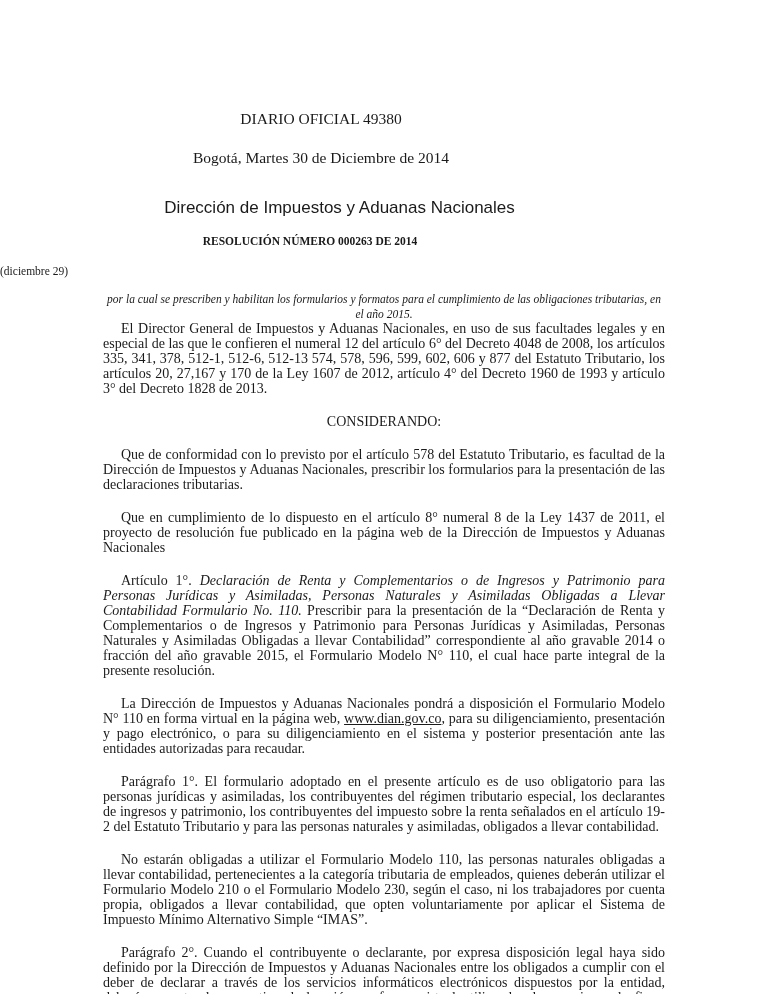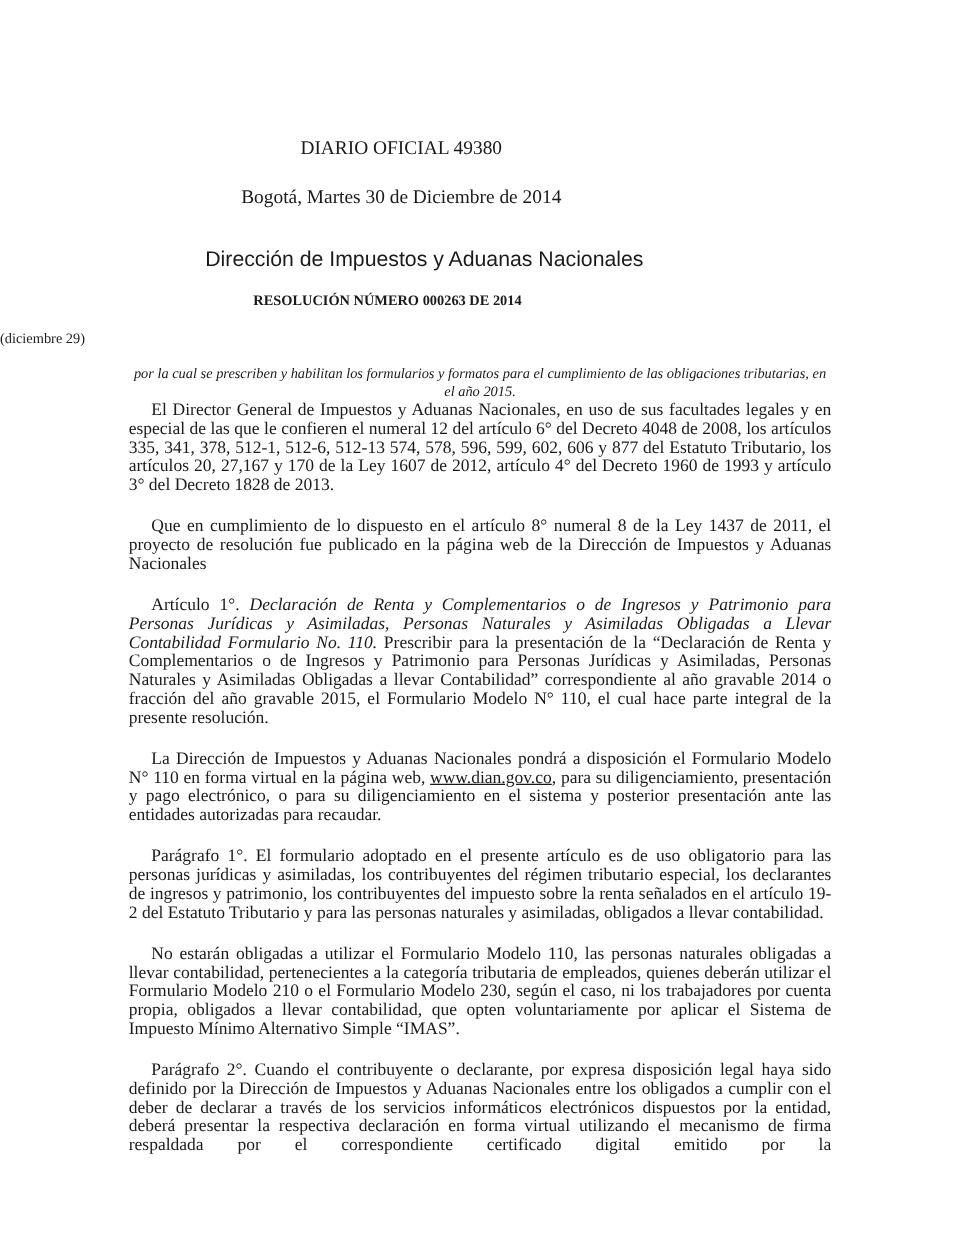--- a/index.html
+++ b/index.html
@@ -90,20 +90,22 @@
 
 <div class="agency">Dirección de Impuestos y Aduanas Nacionales</div>
 
 <div class="resnum">RESOLUCIÓN NÚMERO 000263 DE 2014</div>
 <div class="resdate">(diciembre 29)</div>
 <div class="resdesc">por la cual se prescriben y habilitan los formularios y formatos para el cumplimiento de las obligaciones tributarias, en el año 2015.</div>
 
 <div class="body" style="top:321px;">
   <p>El Director General de Impuestos y Aduanas Nacionales, en uso de sus facultades legales y en especial de las que le confieren el numeral 12 del artículo 6° del Decreto 4048 de 2008, los artículos 335, 341, 378, 512-1, 512-6, 512-13 574, 578, 596, 599, 602, 606 y 877 del Estatuto Tributario, los artículos 20, 27,167 y 170 de la Ley 1607 de 2012, artículo 4° del Decreto 1960 de 1993 y artículo 3° del Decreto 1828 de 2013.</p>
 
+  <p class="heading">CONSIDERANDO:</p>
+  <p>Que de conformidad con lo previsto por el artículo 578 del Estatuto Tributario, es facultad de la Dirección de Impuestos y Aduanas Nacionales, prescribir los formularios para la presentación de las declaraciones tributarias.</p>
   <p>Que en cumplimiento de lo dispuesto en el artículo 8° numeral 8 de la Ley 1437 de 2011, el proyecto de resolución fue publicado en la página web de la Dirección de Impuestos y Aduanas Nacionales</p>
 
 
   <p><span>Artículo 1°.</span> <em>Declaración de Renta y Complementarios o de Ingresos y Patrimonio para Personas Jurídicas y Asimiladas, Personas Naturales y Asimiladas Obligadas a Llevar Contabilidad Formulario No. 110.</em> <span>Prescribir para la presentación de la “Declaración de Renta y Complementarios o de Ingresos y Patrimonio para Personas Jurídicas y Asimiladas, Personas Naturales y Asimiladas Obligadas a llevar Contabilidad” correspondiente al año gravable 2014 o fracción del año gravable 2015, el Formulario Modelo N° 110, el cual hace parte integral de la presente resolución.</span></p>
 
   <p><span>La Dirección de Impuestos y Aduanas Nacionales pondrá a disposición el Formulario Modelo N° 110 en forma virtual en la página web, </span><a class="lbl-link">www.dian.gov.co</a><span>, para su diligenciamiento, presentación y pago electrónico, o para su diligenciamiento en el sistema y posterior presentación ante las entidades autorizadas para recaudar.</span></p>
 
   <p>Parágrafo 1°. El formulario adoptado en el presente artículo es de uso obligatorio para las personas jurídicas y asimiladas, los contribuyentes del régimen tributario especial, los declarantes de ingresos y patrimonio, los contribuyentes del impuesto sobre la renta señalados en el artículo 19-2 del Estatuto Tributario y para las personas naturales y asimiladas, obligados a llevar contabilidad.</p>
   <p>No estarán obligadas a utilizar el Formulario Modelo 110, las personas naturales obligadas a llevar contabilidad, pertenecientes a la categoría tributaria de empleados, quienes deberán utilizar el Formulario Modelo 210 o el Formulario Modelo 230, según el caso, ni los trabajadores por cuenta propia, obligados a llevar contabilidad, que opten voluntariamente por aplicar el Sistema de Impuesto Mínimo Alternativo Simple “IMAS”.</p>
   <p style="text-align-last: justify;">Parágrafo 2°. Cuando el contribuyente o declarante, por expresa disposición legal haya sido definido por la Dirección de Impuestos y Aduanas Nacionales entre los obligados a cumplir con el deber de declarar a través de los servicios informáticos electrónicos dispuestos por la entidad, deberá presentar la respectiva declaración en forma virtual utilizando el mecanismo de firma respaldada por el correspondiente certificado digital emitido por la</p>

